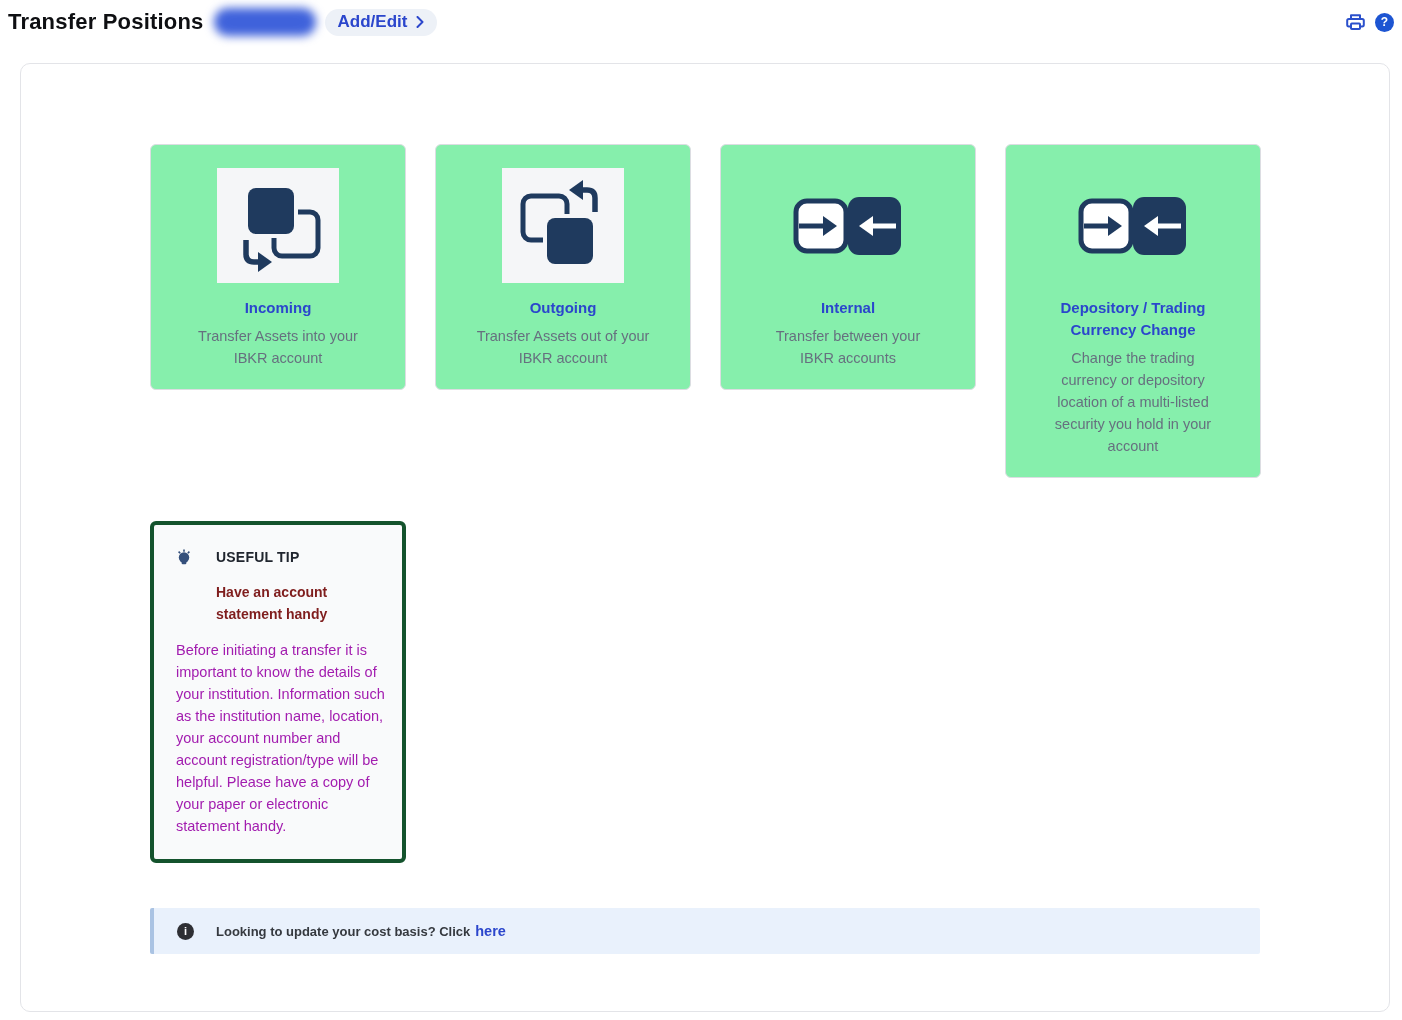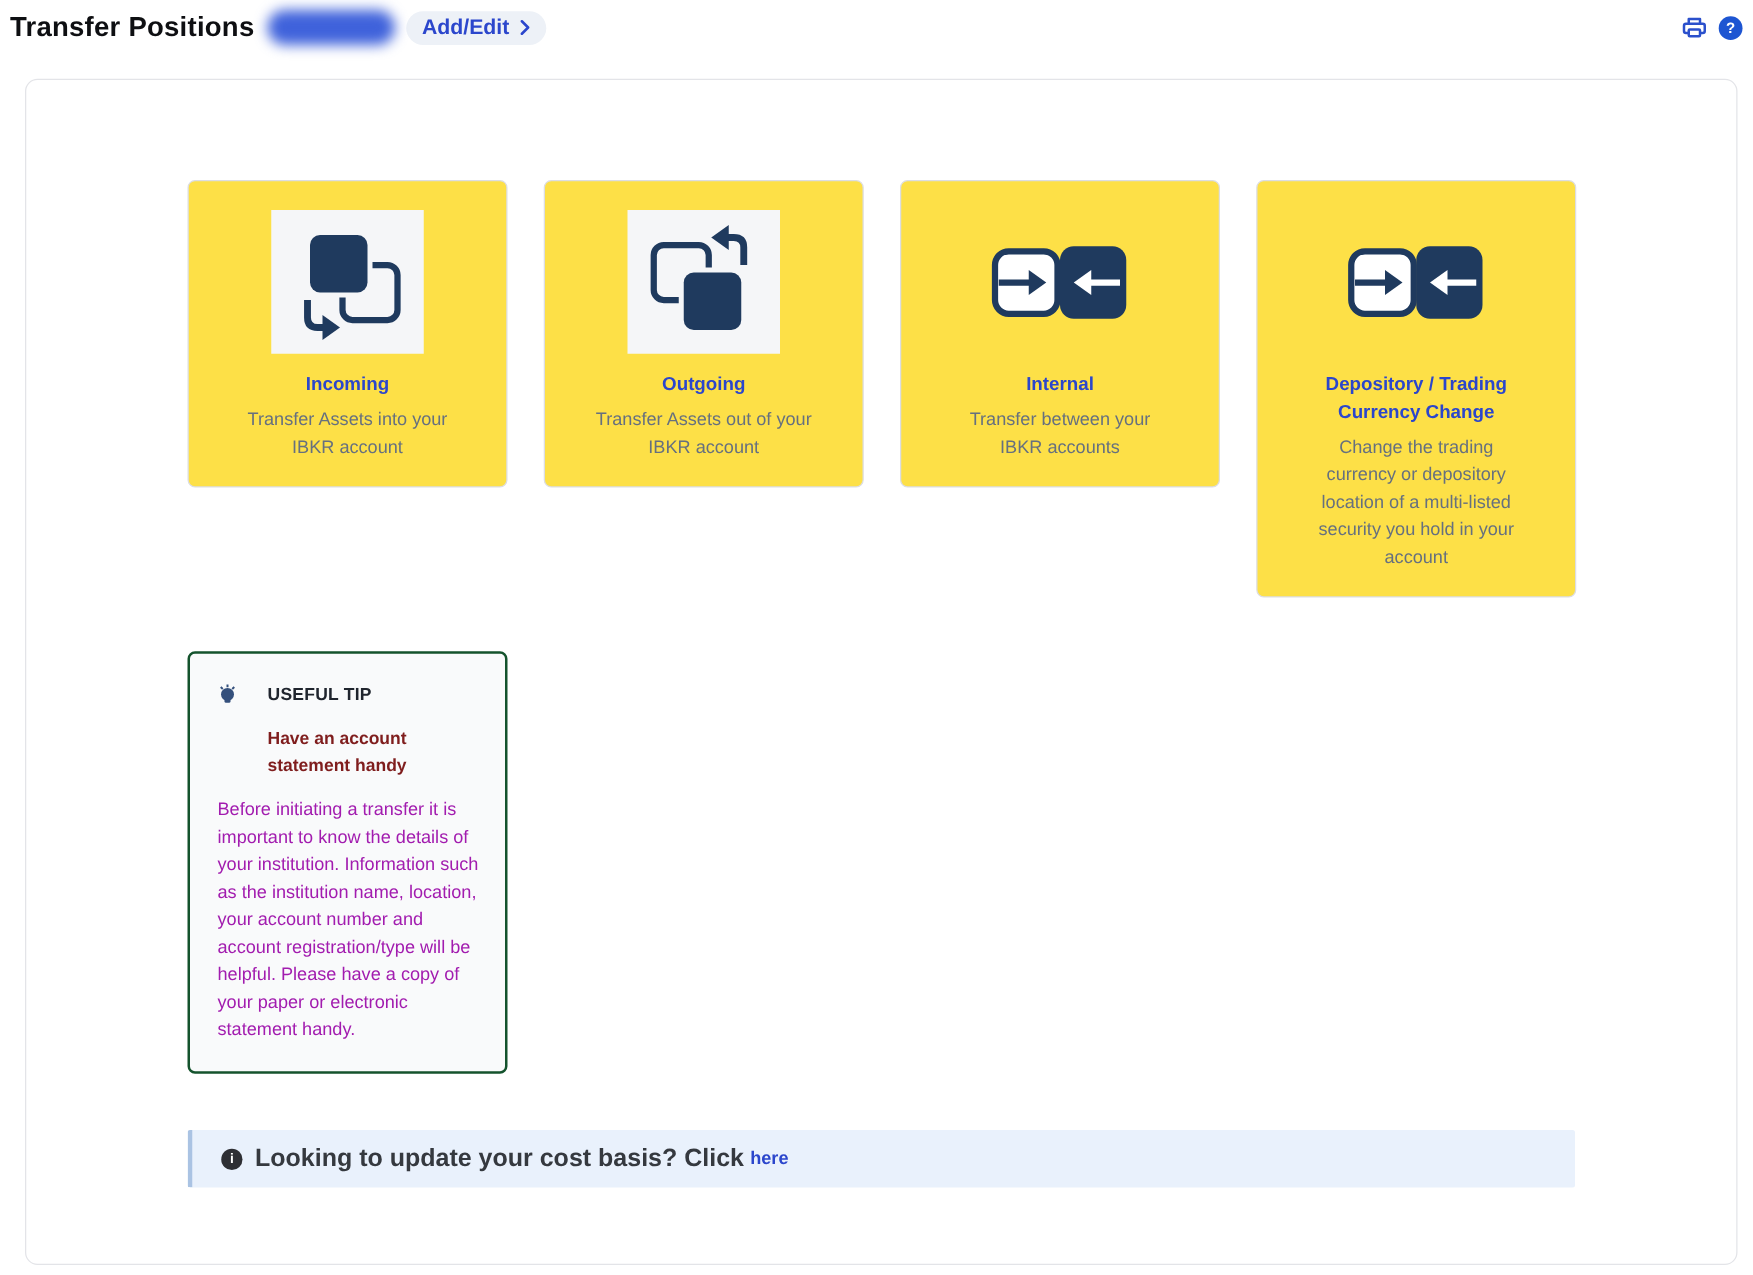--- a/index.html
+++ b/index.html
@@ -19,48 +19,48 @@
   .help-circle { width:19px; height:19px; border-radius:50%; background:#1d55d2; color:#fff;
     font-size:12px; font-weight:700; display:flex; align-items:center; justify-content:center; }
 
   
   .panel { margin:19px 20px 0 20px; width:1370px; height:949px;
     border:1px solid #e3e4e8; border-radius:10px; background:#fff;
     padding:80px 0 0 129px; }
 
   
   .cards-row { display:flex; gap:29px; align-items:flex-start; }
-  .option-card { width:256px; min-height:244px; background:#fde047; border:1px solid #dcdde2;
+  .option-card { width:256px; min-height:244px; background:#86efac; border:1px solid #dcdde2;
     border-radius:6px; padding:20px 16px; text-align:center; cursor:pointer; }
   .icon-box { width:122px; height:115px; margin:3px auto 0 auto;
     display:flex; align-items:center; justify-content:center; }
   .icon-box.shaded { background:#f5f6f8; }
   .card-title { font-size:15px; font-weight:600; color:#2b46cc; line-height:22px;
     margin:14px auto 6px auto; }
   .card-title.narrow { max-width:160px; }
   .card-desc { font-size:14.5px; color:#66707f; line-height:22px; max-width:178px; margin:0 auto; }
 
   
-  .tip-box { width:256px; margin-top:43px; background:#f9fafb; border:2px solid #14532d;
+  .tip-box { width:256px; margin-top:43px; background:#f9fafb; border:4px solid #14532d;
     border-radius:6px; padding:24px 16px 22px 22px; }
   .tip-head { display:flex; align-items:center; }
   .tip-icon { width:16px; height:16px; flex:none; display:flex; }
   .tip-heading { font-size:14px; font-weight:700; color:#20252e; margin-left:24px; letter-spacing:.2px; }
   .tip-subheading { font-size:14px; font-weight:700; color:#7f1d1d; line-height:22px;
     margin:16px 0 0 40px; max-width:132px; }
   .tip-body { font-size:14.5px; color:#a21caf; line-height:22px; margin-top:14px; max-width:212px; }
 
   
   .info-banner { width:1110px; height:46px; margin-top:45px; background:#e9f1fc;
     border-left:4px solid #aac3e3; border-radius:2px;
     display:flex; align-items:center; padding-left:23px; }
   .info-circle { width:17px; height:17px; border-radius:50%; background:#2e2f34; color:#fff;
     font-size:11px; font-weight:700; display:flex; align-items:center; justify-content:center;
     flex:none; }
-  .banner-text { font-size:20px; font-weight:600; color:#35393f; margin-left:10px; }
+  .banner-text { font-size:13px; font-weight:600; color:#35393f; margin-left:22px; }
   .banner-link { font-size:14.5px; font-weight:600; color:#2b46cc; margin-left:5px;
     text-decoration:none; cursor:pointer; }
 
   svg { display:block; }
 </style>
 </head>
 <body>
 
 <header class="top-bar">
   <h1 class="page-title">Transfer Positions</h1>

